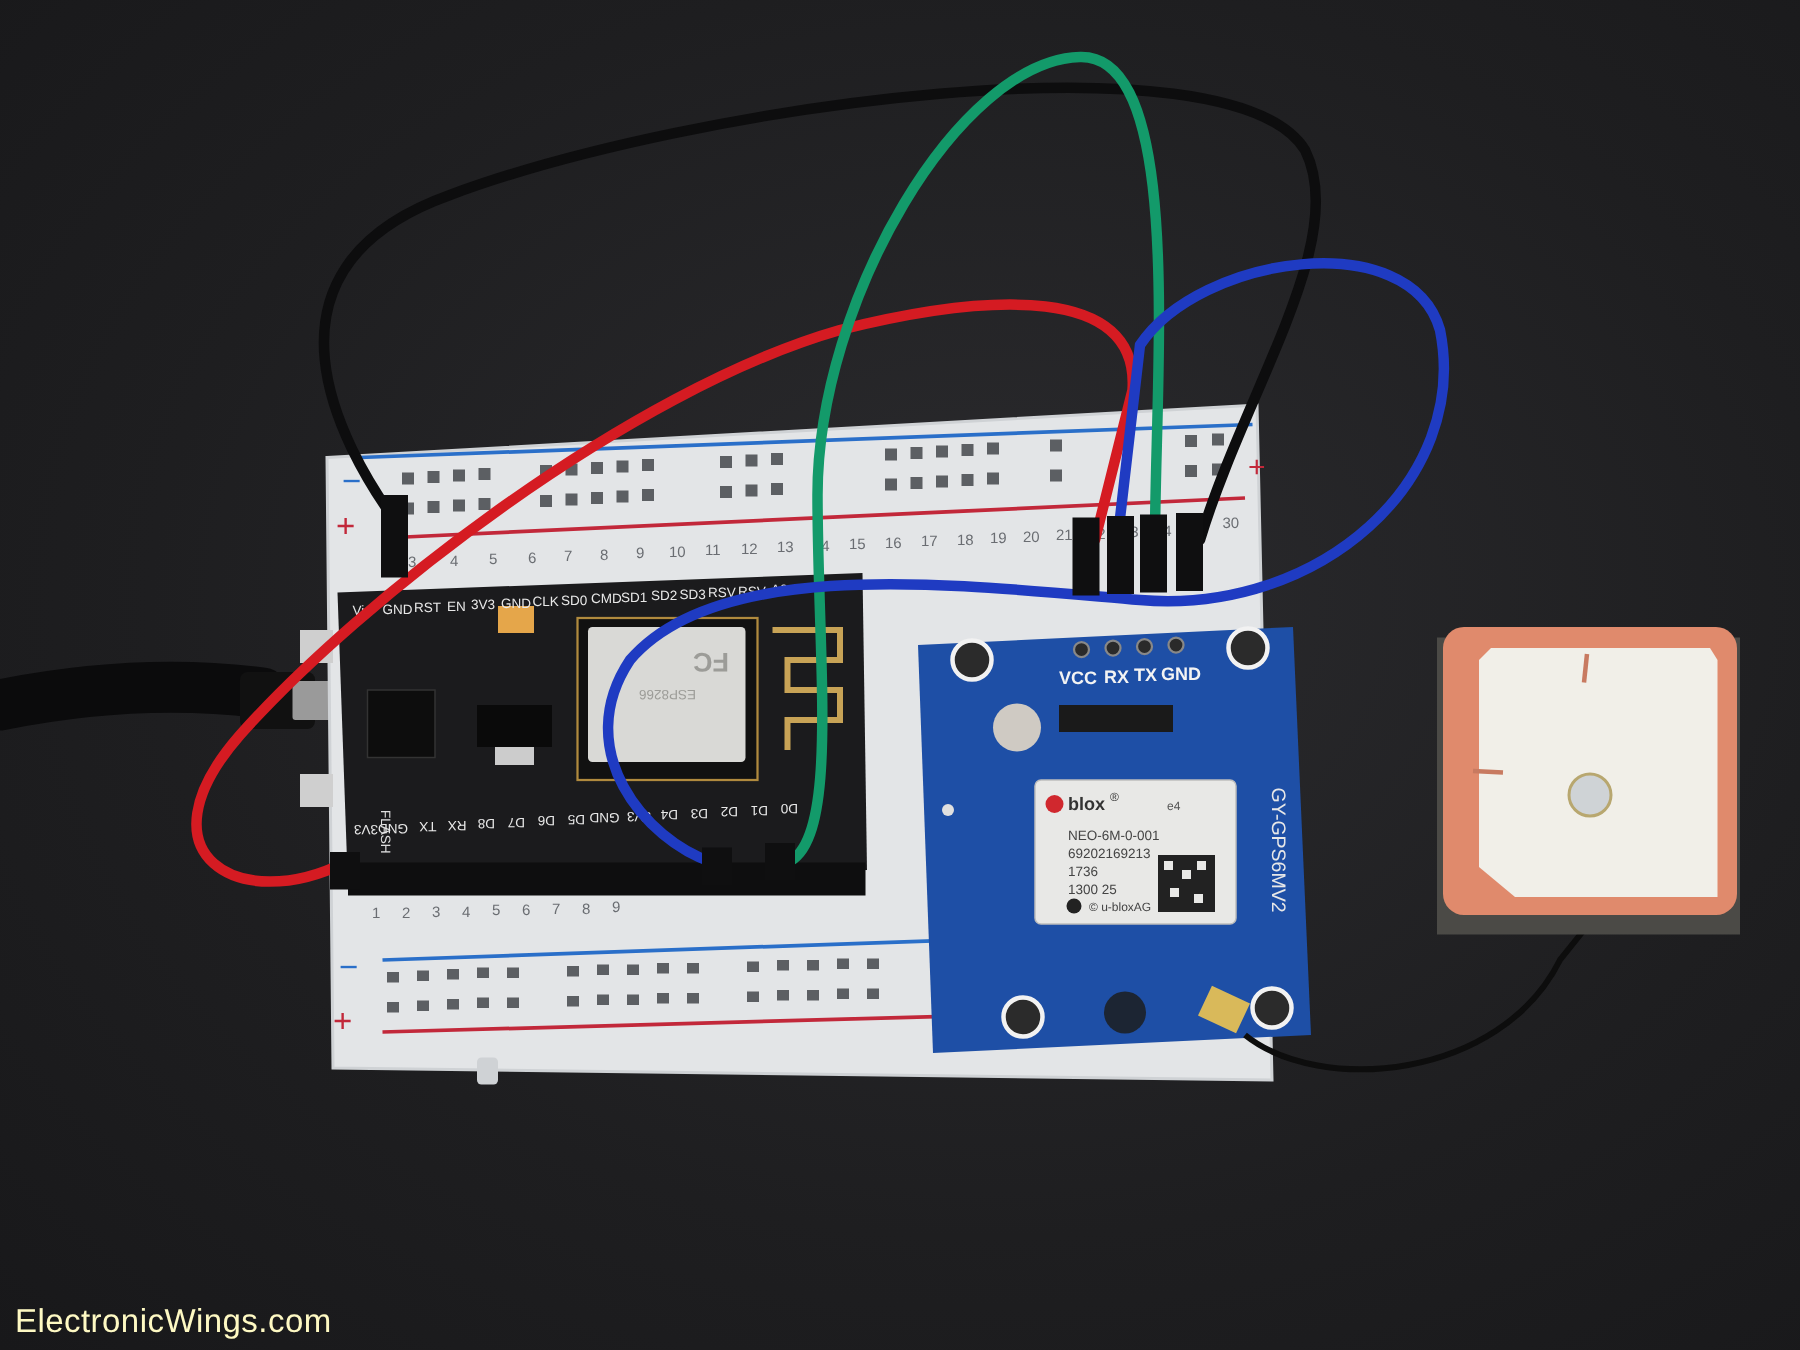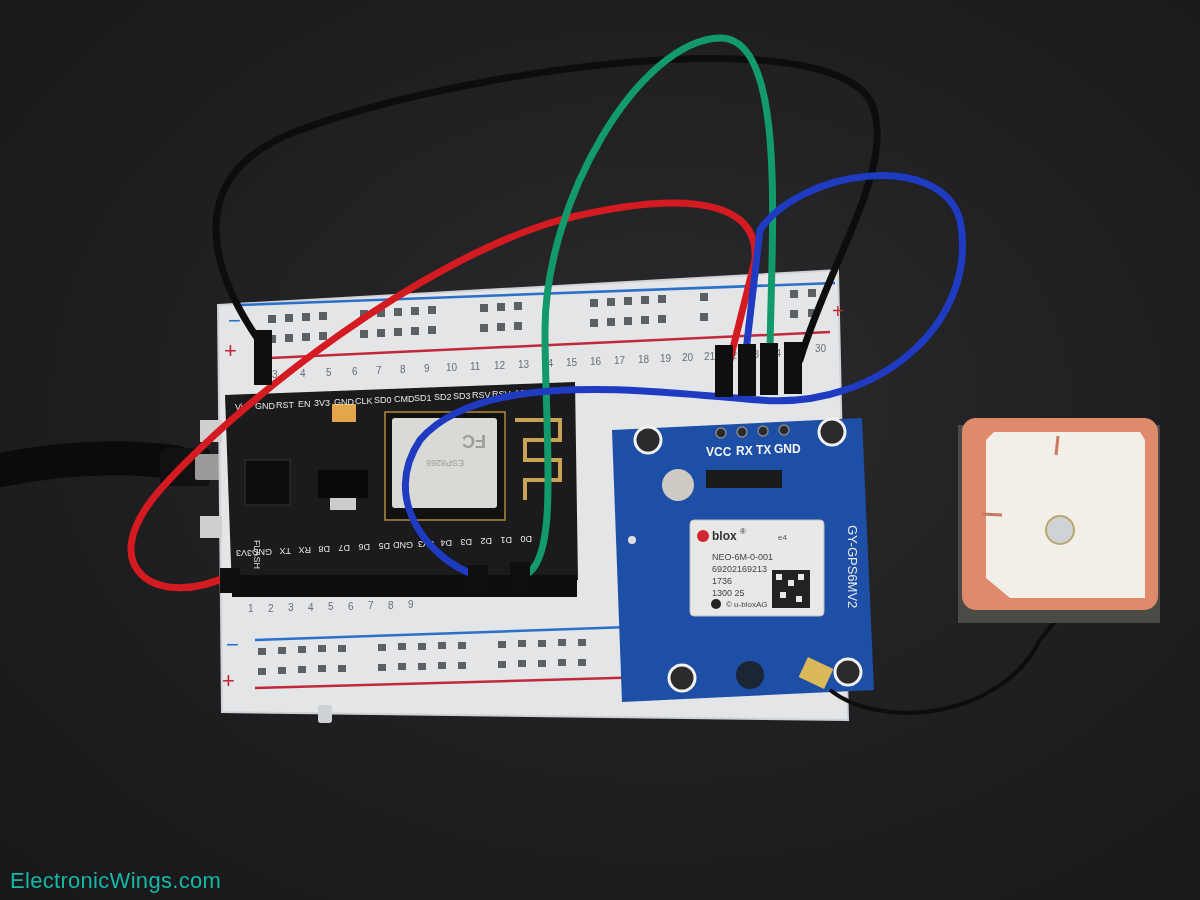--- a/index.html
+++ b/index.html
@@ -1,19 +1,19 @@
 <!DOCTYPE html>
 <html><head>
 <meta charset="utf-8">
 <style>
   html,body{margin:0;padding:0;}
   body{width:1200px;height:900px;overflow:hidden;background:#1f1f21;font-family:"Liberation Sans",sans-serif;position:relative;}
   .scene{position:absolute;left:0;top:0;width:1200px;height:900px;background:radial-gradient(ellipse at 55% 45%, #2b2b2e 0%, #1e1e20 60%, #18181a 100%);}
   svg{position:absolute;left:0;top:0;}
-  .watermark{position:absolute;left:10px;bottom:6px;font-size:22px;color:#14b8a6;letter-spacing:0.3px;}
+  .watermark{position:absolute;left:10px;bottom:6px;font-size:22px;color:#fef9c3;letter-spacing:0.3px;}
 </style>
 </head>
 <body>
 
 <div class="scene">
 <svg width="1200" height="900" viewBox="0 0 1200 900">
 
   <g>
     <path d="M0,470 C60,458 120,455 175,462" stroke="#0b0b0c" stroke-width="34" fill="none" stroke-linecap="round"></path>
     <rect x="160" y="448" width="50" height="38" rx="5" fill="#111"></rect>

